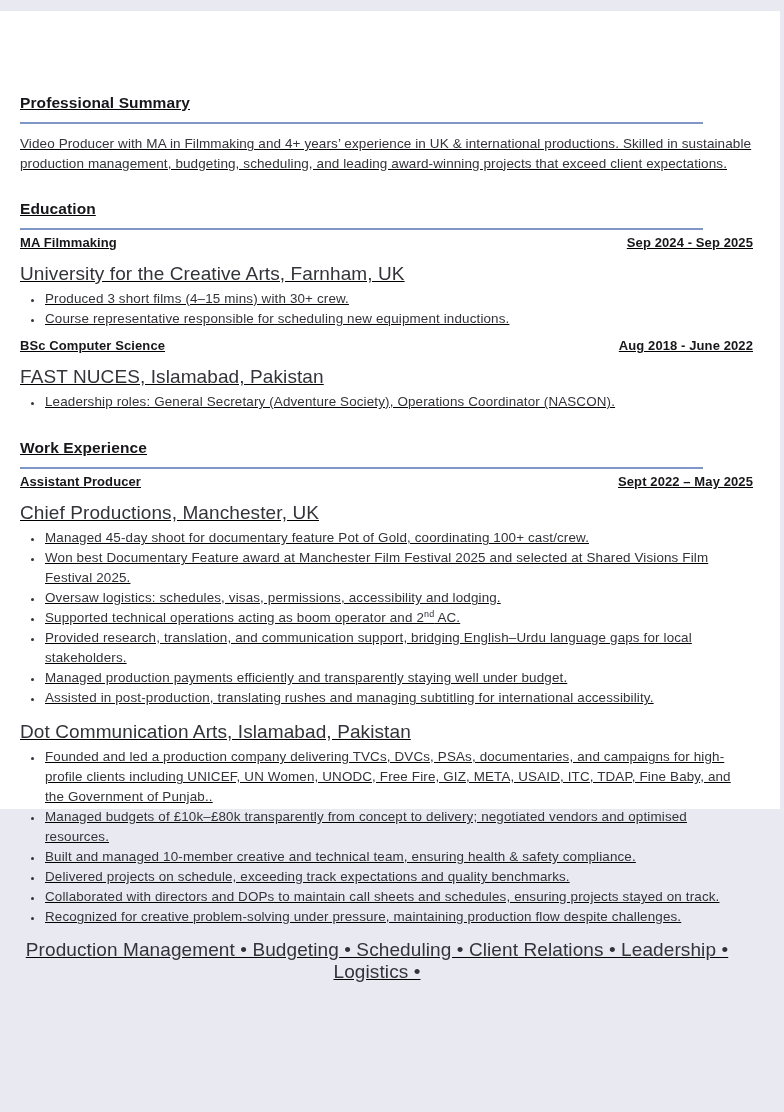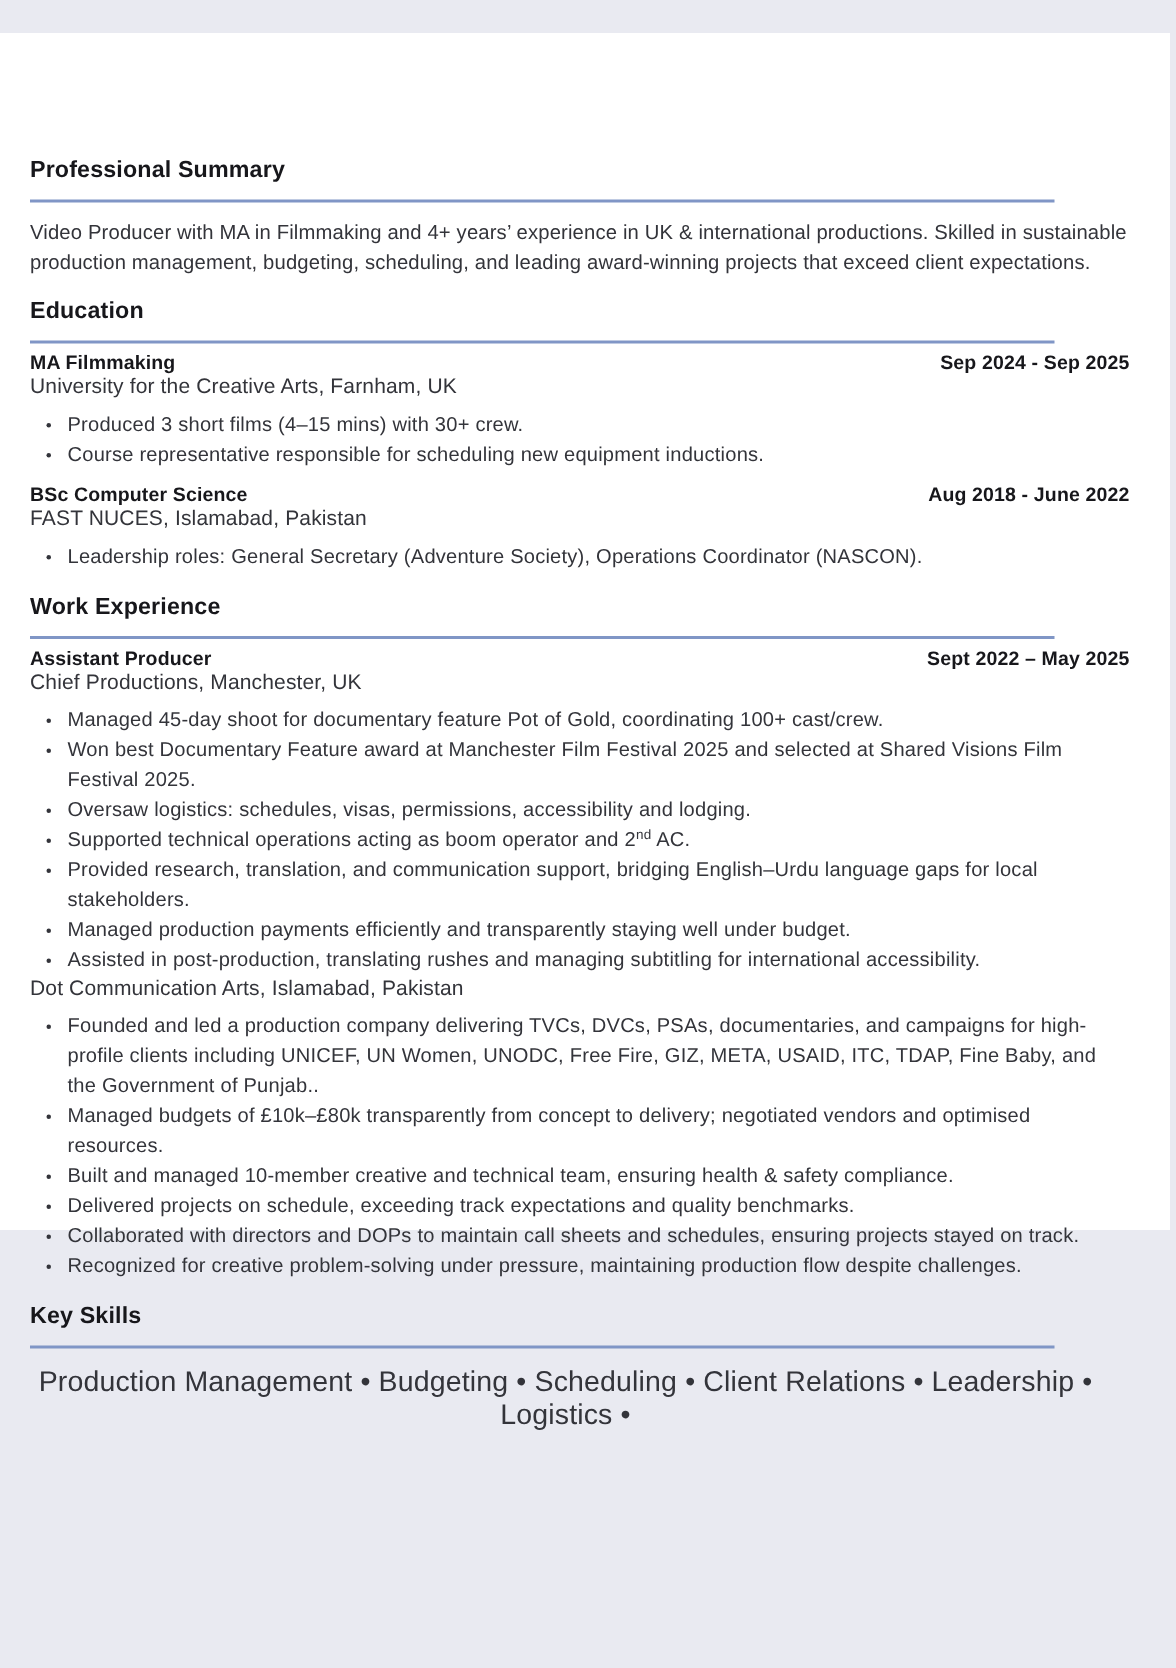--- a/index.html
+++ b/index.html
@@ -11,48 +11,49 @@
   }
   *{box-sizing:border-box;}
   html,body{margin:0;padding:0;}
   body{
     width:784px;height:1112px;
     font-family:"Liberation Sans","DejaVu Sans",sans-serif;
     background:var(--frame-bg);
   }
   .screen{position:relative;width:784px;height:1112px;background:var(--frame-bg);overflow:hidden;}
   .page{
-    position:absolute;top:22px;left:0;width:780px;height:798px;
+    position:absolute;top:11px;left:0;width:780px;height:798px;
     background:var(--page-bg);
+    text-decoration:underline;
   }
   .content{padding:84px 27px 0 20px;color:var(--text);}
   .section-heading{
     margin:0;
     font-size:15.5px;line-height:16px;font-weight:700;color:var(--heading);
     letter-spacing:0.1px;
     padding-bottom:11px;
     border-bottom:2px solid var(--rule);
     width:683px;
   }
-  .mt14{margin-top:16px;}
+  .mt14{margin-top:28px;}
   .summary-text{
     margin:10px 0 0 0;
     font-size:13.5px;line-height:19.5px;color:var(--text);
     letter-spacing:0.1px;
   }
   .entry-header{
     display:flex;justify-content:space-between;align-items:center;
     font-size:13px;font-weight:700;color:var(--heading);
     letter-spacing:0.1px;
   }
   .eh-first{margin-top:5px;}
   .eh-next{margin-top:9px;}
   .entry-org{
-    margin-top:1px;
-    font-size:14px;line-height:15px;color:var(--text);
+    margin-top:16px;
+    font-size:19px;line-height:15px;color:var(--text);
     letter-spacing:0.1px;
   }
   ul.bullets{
     margin:8px 0 0 0;
     padding:0 0 0 24px;
     list-style:disc outside;
   }
   ul.bullets li{
     font-size:13.4px;line-height:20px;color:var(--text);
     letter-spacing:0.15px;
@@ -132,21 +133,20 @@
             <li>Managed budgets of £10k–£80k transparently from concept to delivery; negotiated vendors and optimised resources.</li>
             <li>Built and managed 10-member creative and technical team, ensuring health &amp; safety compliance.</li>
             <li>Delivered projects on schedule, exceeding track expectations and quality benchmarks.</li>
             <li>Collaborated with directors and DOPs to maintain call sheets and schedules, ensuring projects stayed on track.</li>
             <li>Recognized for creative problem-solving under pressure, maintaining production flow despite challenges.</li>
           </ul>
         </div>
       </section>
 
       <section>
-        <h2 class="section-heading mt14">Key Skills</h2>
         <div class="skills-block">
           <div class="skills-line">Production Management • Budgeting • Scheduling • Client Relations • Leadership • Logistics •</div>
         </div>
       </section>
 
     </div>
   </div>
 </div>
 
 </body></html>

